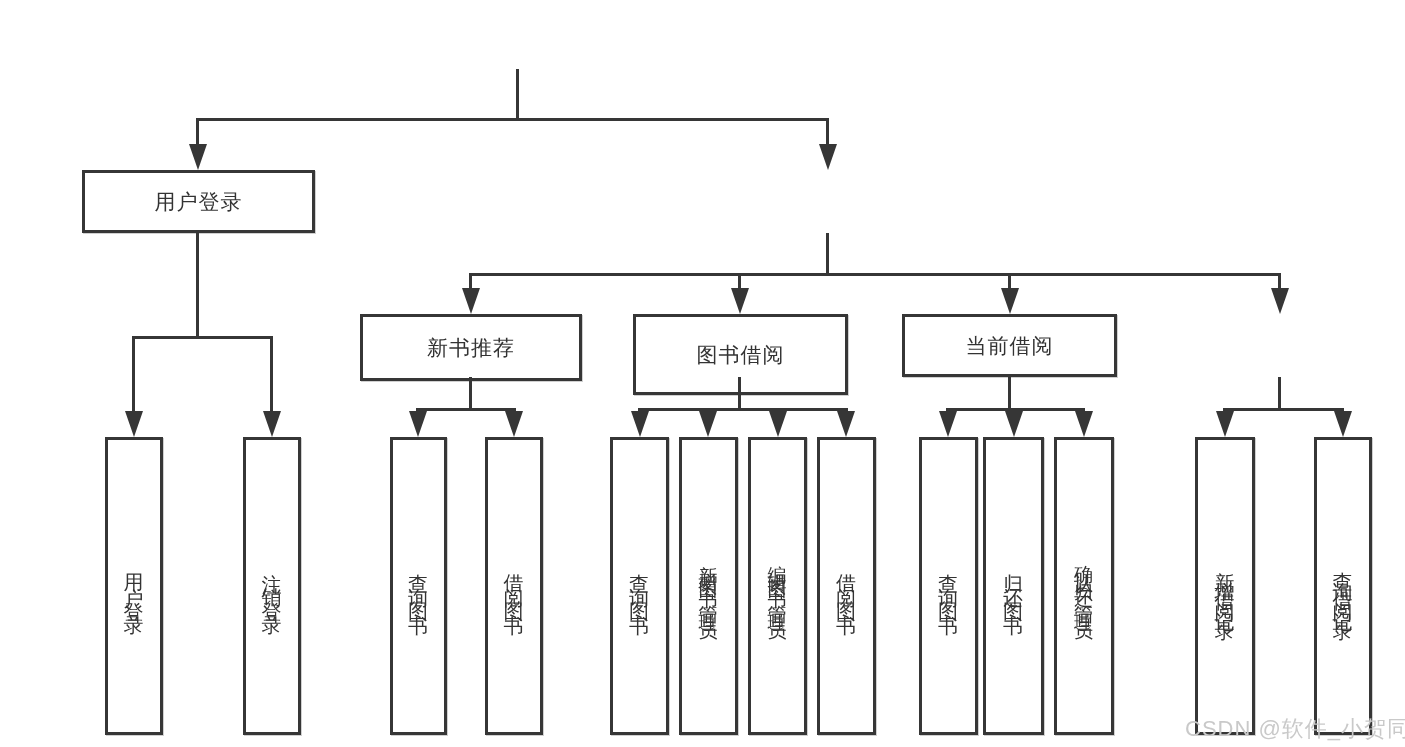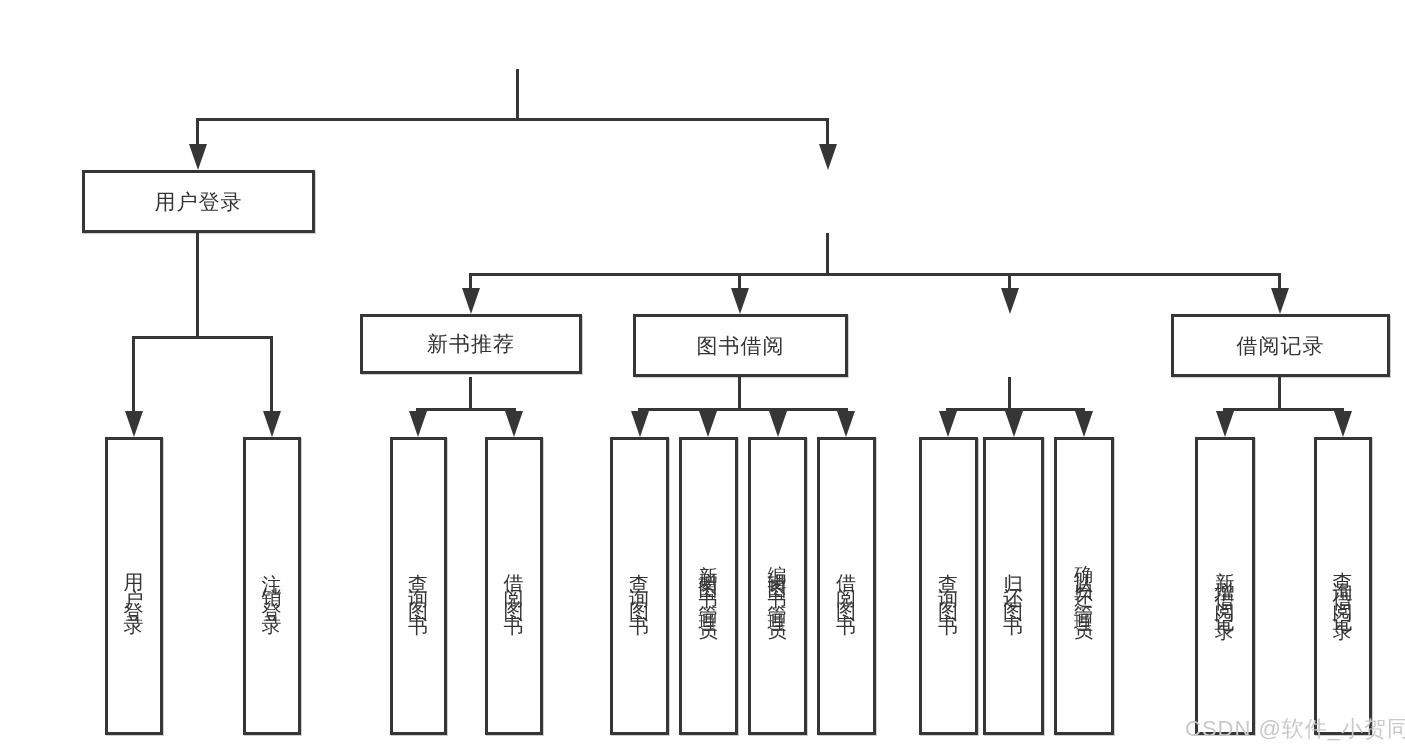--- a/index.html
+++ b/index.html
@@ -35,32 +35,32 @@
 <body>
 
 <div id="canvas">
 
 
   <div class="box" style="left:82px;top:170px;width:233px;height:63px">
     <span class="hlabel">用户登录</span>
   </div>
 
 
-  <div class="box" style="left:360px;top:314px;width:222px;height:60px">
+  <div class="box" style="left:360px;top:314px;width:222px;height:67px">
     <span class="hlabel">新书推荐</span>
   </div>
 
-  <div class="box" style="left:633px;top:314px;width:215px;height:63px">
+  <div class="box" style="left:633px;top:314px;width:215px;height:81px">
     <span class="hlabel">图书借阅</span>
   </div>
 
+  <div class="box" style="left:902px;top:314px;width:215px;height:63px">
+    <span class="hlabel">当前借阅</span>
+  </div>
 
-  <div class="box" style="left:1171px;top:314px;width:219px;height:63px">
-    <span class="hlabel">借阅记录</span>
-  </div>
 
   <div class="box" style="left:105px;top:437px;width:58px;height:298px">
     <span class="vtext">用户登录</span>
   </div>
 
   <div class="box" style="left:243px;top:437px;width:58px;height:298px">
     <span class="vtext">注销登录</span>
   </div>
 
   <div class="box" style="left:390px;top:437px;width:57px;height:298px">

